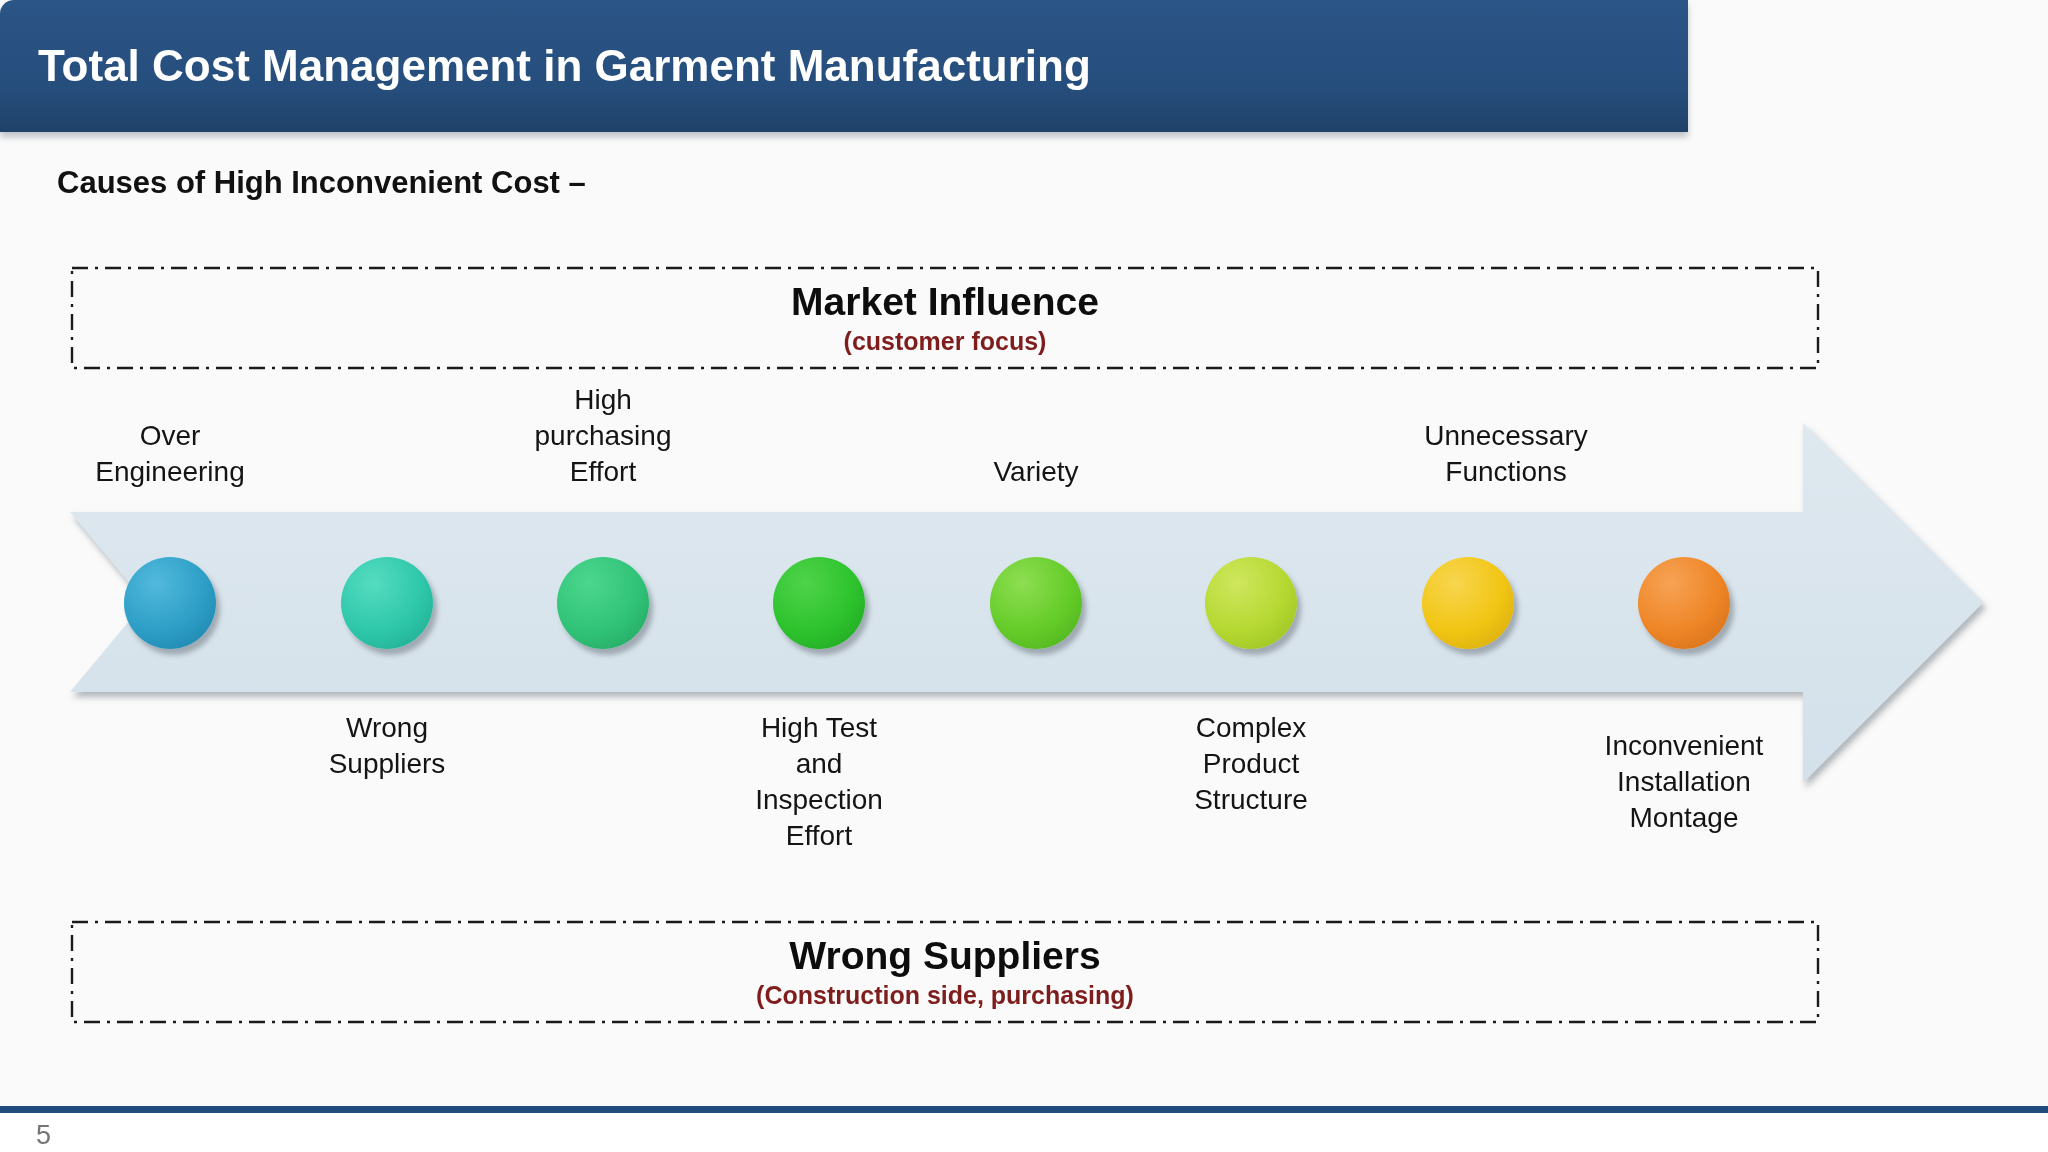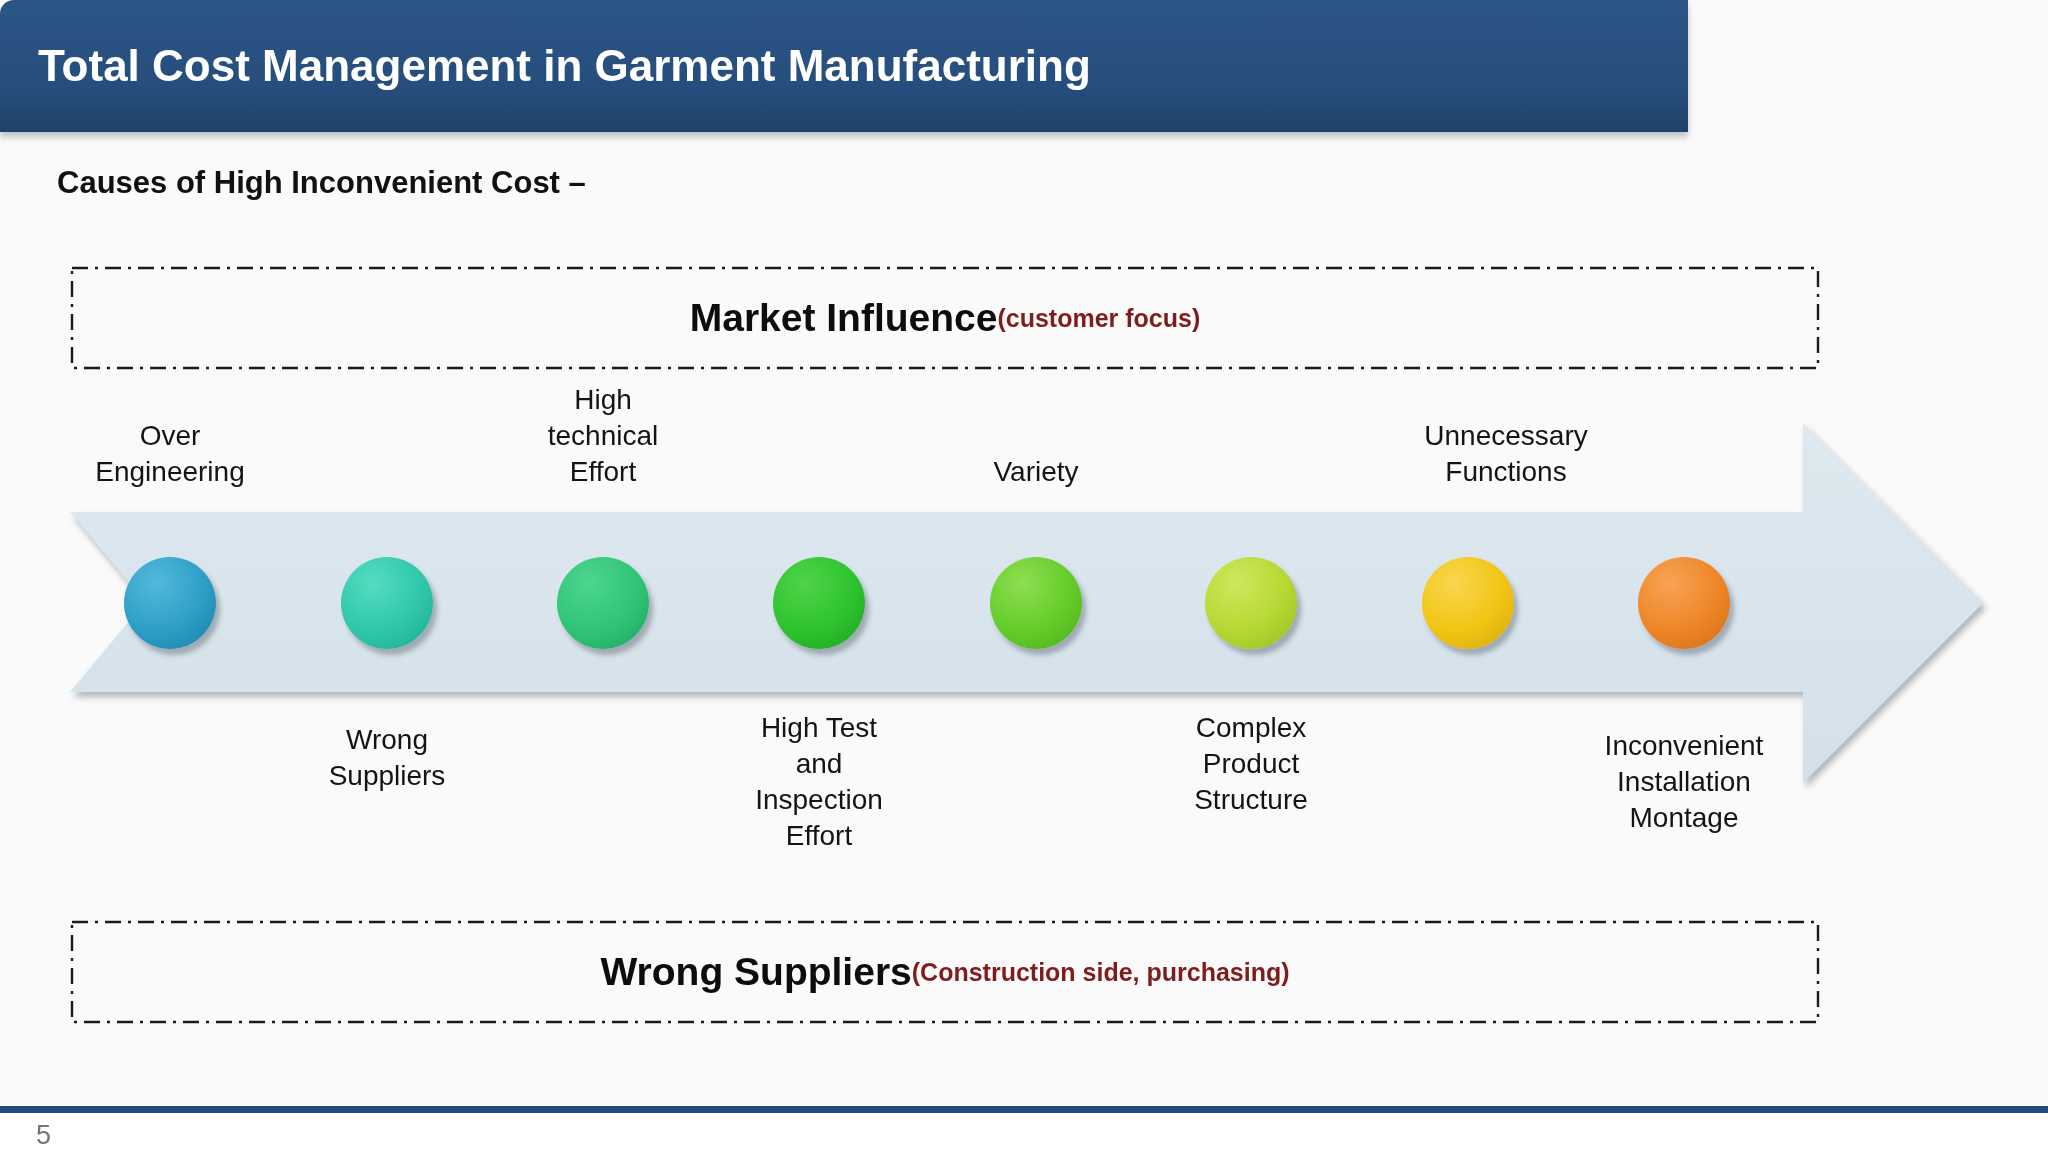--- a/index.html
+++ b/index.html
@@ -40,21 +40,21 @@
     color: #111111;
   }
 
   
   .dash-box {
     position: absolute;
     left: 70px;
     width: 1750px;
     height: 104px;
     display: flex;
-    flex-direction: row;
+    flex-direction: column;
     align-items: center;
     justify-content: center;
   }
   .dash-box svg.border-rect {
     position: absolute;
     inset: 0;
     width: 100%; height: 100%;
     pointer-events: none;
   }
   .dash-box .box-title {
@@ -105,21 +105,21 @@
     transform: translateX(-50%);
     text-align: center;
     white-space: pre-line;
     font-size: 28px;
     line-height: 36px;
     color: #141414;
   }
   .step-label.above { bottom: 662px; }
   .step-label.below { top: 710px; }
   .pos-1 { left: 170px; }
-  .pos-2 { left: 387px; margin-top: 12px; }
+  .pos-2 { left: 387px; }
   .pos-3 { left: 603px; }
   .pos-4 { left: 819px; }
   .pos-5 { left: 1036px; }
   .pos-6 { left: 1251px; }
   .pos-7 { left: 1468px; margin-left: 38px; }
   .pos-8 { left: 1684px; margin-top: 18px; }
 
   
   .footer-line {
     position: absolute;
@@ -176,21 +176,21 @@
   <div class="dot dot-5"></div>
   <div class="dot dot-6"></div>
   <div class="dot dot-7"></div>
   <div class="dot dot-8"></div>
 
   <div class="step-label above pos-1">Over
 Engineering</div>
   <div class="step-label below pos-2">Wrong
 Suppliers</div>
   <div class="step-label above pos-3">High
-technical
+purchasing
 Effort</div>
   <div class="step-label below pos-4">High Test
 and
 Inspection
 Effort</div>
   <div class="step-label above pos-5">Variety</div>
   <div class="step-label below pos-6">Complex
 Product
 Structure</div>
   <div class="step-label above pos-7">Unnecessary

